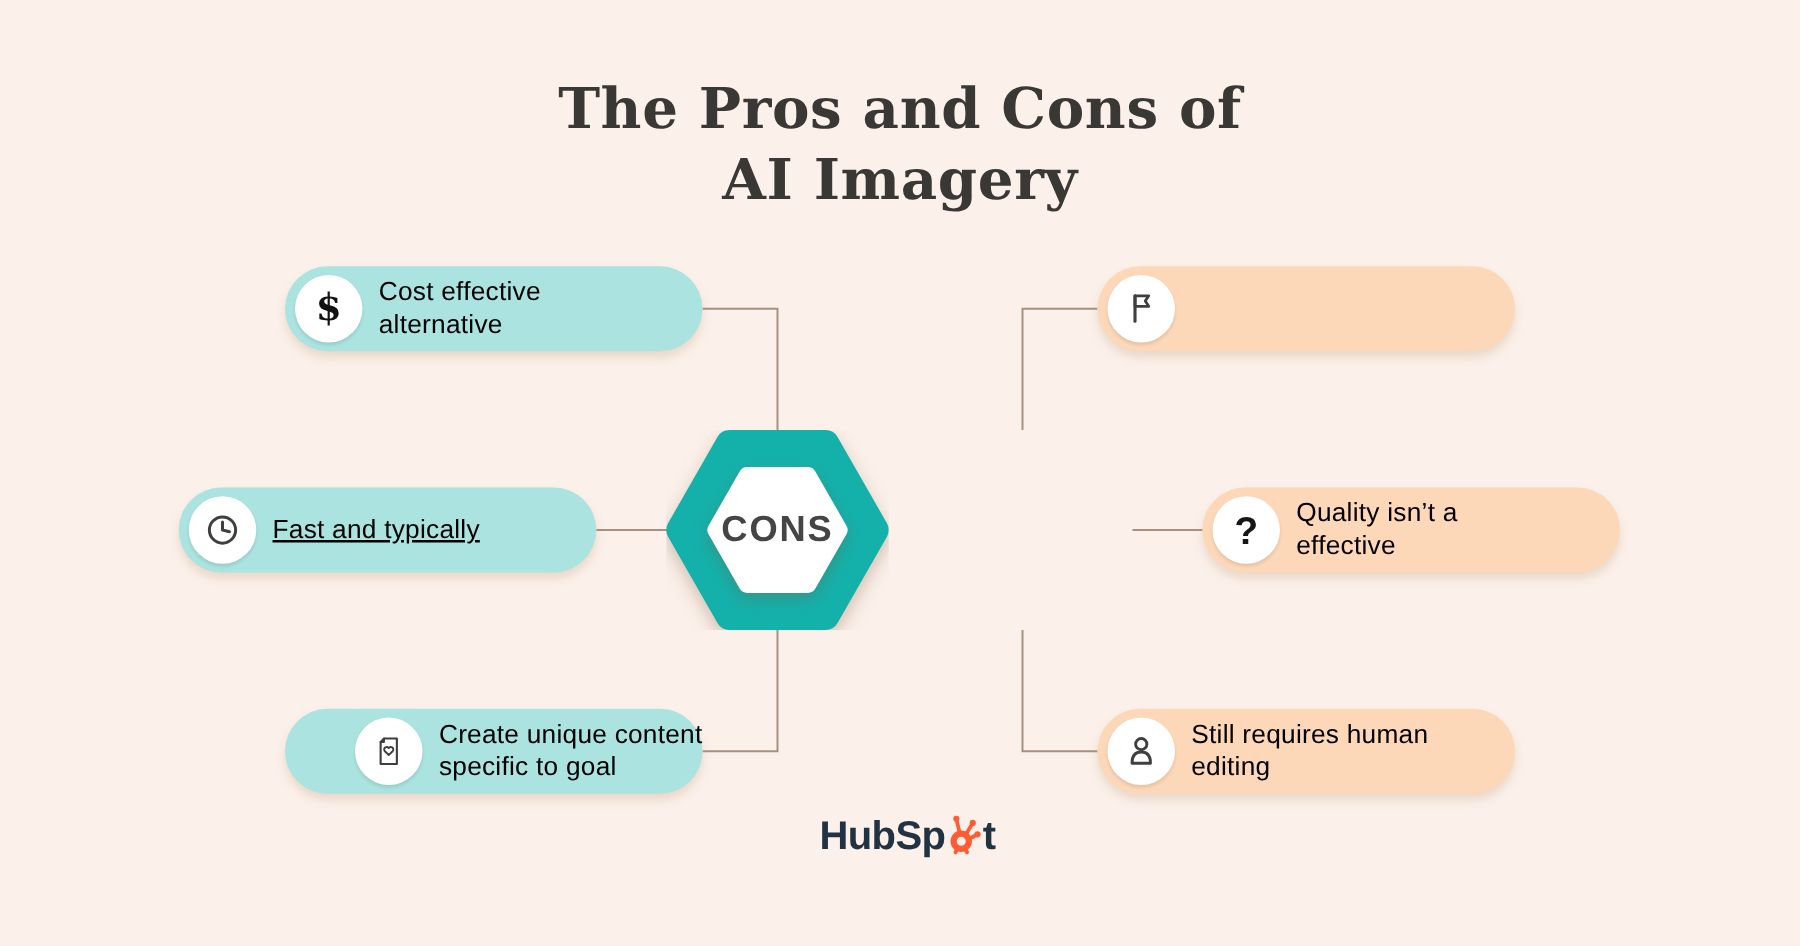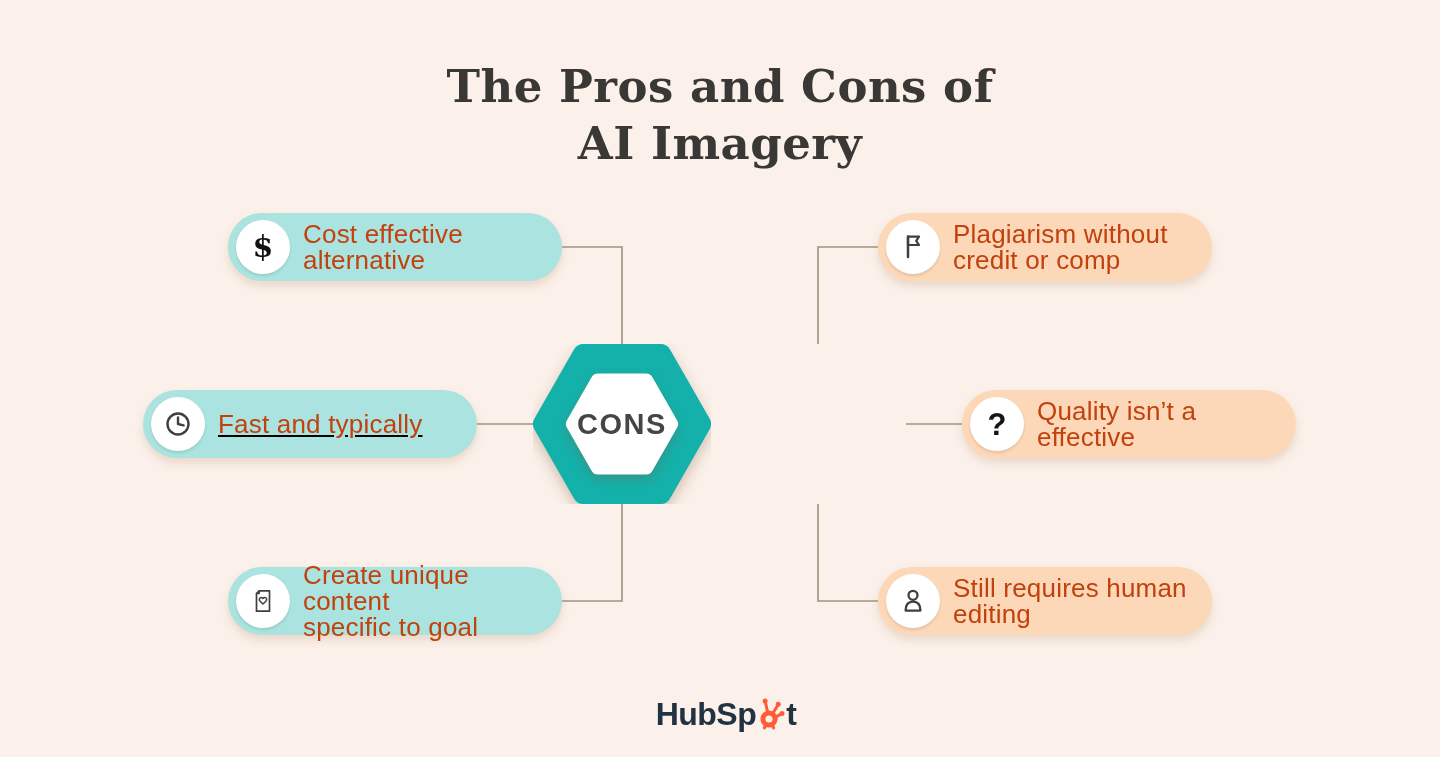--- a/index.html
+++ b/index.html
@@ -38,22 +38,22 @@
   .pill-cons-1 { left:878px; top:213px; }
   .pill-cons-2 { left:962px; top:390px; }
   .pill-cons-3 { left:878px; top:567px; }
 
   .pill .icon-circle {
     width:54px; height:54px; border-radius:50%; background:#ffffff;
     flex:0 0 54px; display:flex; align-items:center; justify-content:center;
     box-shadow:0 2px 3px rgba(0,0,0,0.10);
   }
   .pill .pill-text {
-    margin-left:13px; font-size:26px; line-height:26px;
-    color:#c2410c; font-weight:500; letter-spacing:0.2px;
+    margin-left:13px; font-size:21px; line-height:26px;
+    color:#000000; font-weight:500; letter-spacing:0.2px;
   }
   .pill .pill-text span { display:block; }
 
   .glyph-dollar {
     font-family:"DejaVu Serif","Liberation Serif",serif;
     font-weight:700; font-size:30px; color:#121212; line-height:1;
   }
   .glyph-question {
     font-family:"Liberation Sans",sans-serif;
     font-weight:700; font-size:31px; color:#161616; line-height:1;
@@ -73,21 +73,21 @@
     filter:drop-shadow(0 5px 6px rgba(124,85,60,0.30));
   }
   .hex-label {
     position:absolute; top:0; left:0; width:100%; height:100%;
     display:flex; align-items:center; justify-content:center;
     font-size:29px; font-weight:600; letter-spacing:1.5px; color:#454545;
   }
 
   
   .footer-logo {
-    position:absolute; top:689px; left:0; width:100%; height:40px;
+    position:absolute; top:643px; left:0; width:100%; height:40px;
     display:flex; align-items:flex-end; justify-content:center;padding-left:12px;
   }
   .logo-text {
     font-size:32px; font-weight:700; color:#213343;
     letter-spacing:-0.5px; line-height:30px;
   }
   .sprocket { display:block; margin:0 1px -1px 1px; }
   .sprocket .sp { stroke:#ff5c35; fill:none; stroke-linecap:round; }
   .sprocket .ball { fill:#ff5c35; }
 </style>
@@ -145,24 +145,20 @@
       <span>specific to goal</span>
     </div>
   </div>
 
   <div class="pill peach pill-cons-1">
     <div class="icon-circle">
       <svg class="icon-svg" width="30" height="30" viewBox="0 0 30 30">
         <path class="st" d="M10 25 V4.6" stroke-width="2.5"></path>
         <path class="st" d="M10 4.6 H21 L18.2 8.8 L21 13 H10 Z" stroke-width="2.2"></path>
       </svg>
-    </div>
-    <div class="pill-text">
-      <span>Plagiarism without</span>
-      <span>credit or comp</span>
     </div>
   </div>
 
   <div class="pill peach pill-cons-2">
     <div class="icon-circle">
       <span class="glyph-question">?</span>
     </div>
     <div class="pill-text">
       <span>Quality isn’t a</span>
       <span>effective</span>

